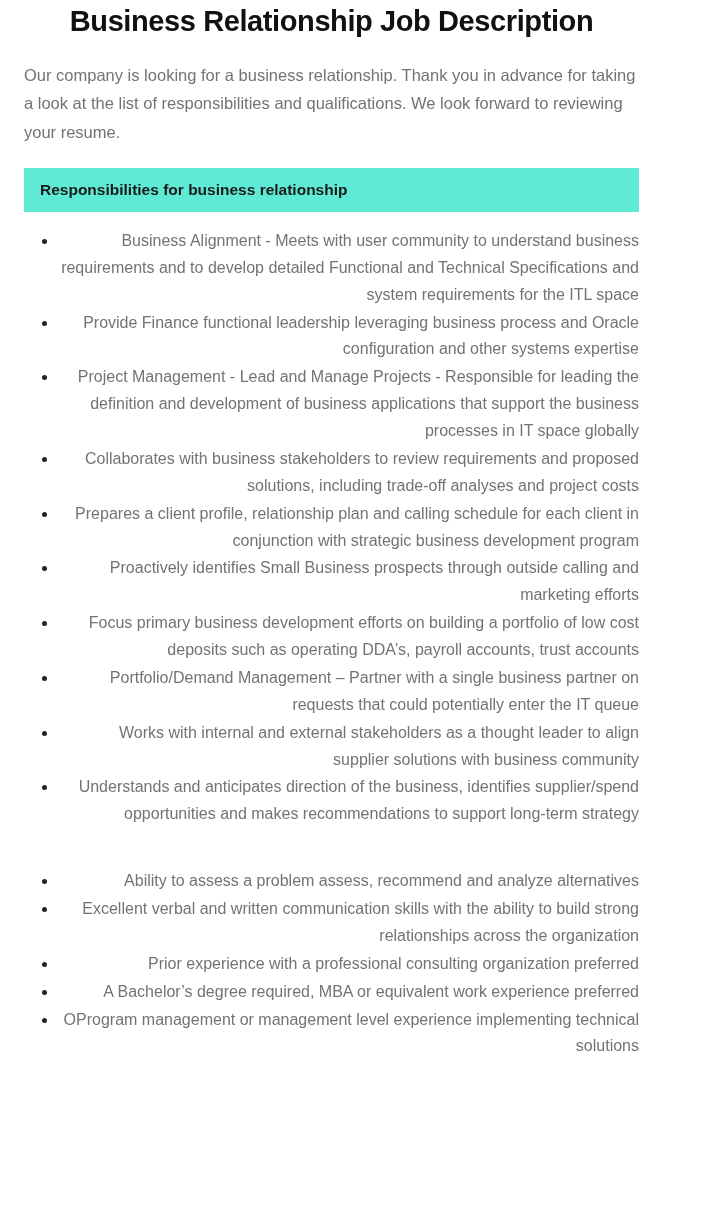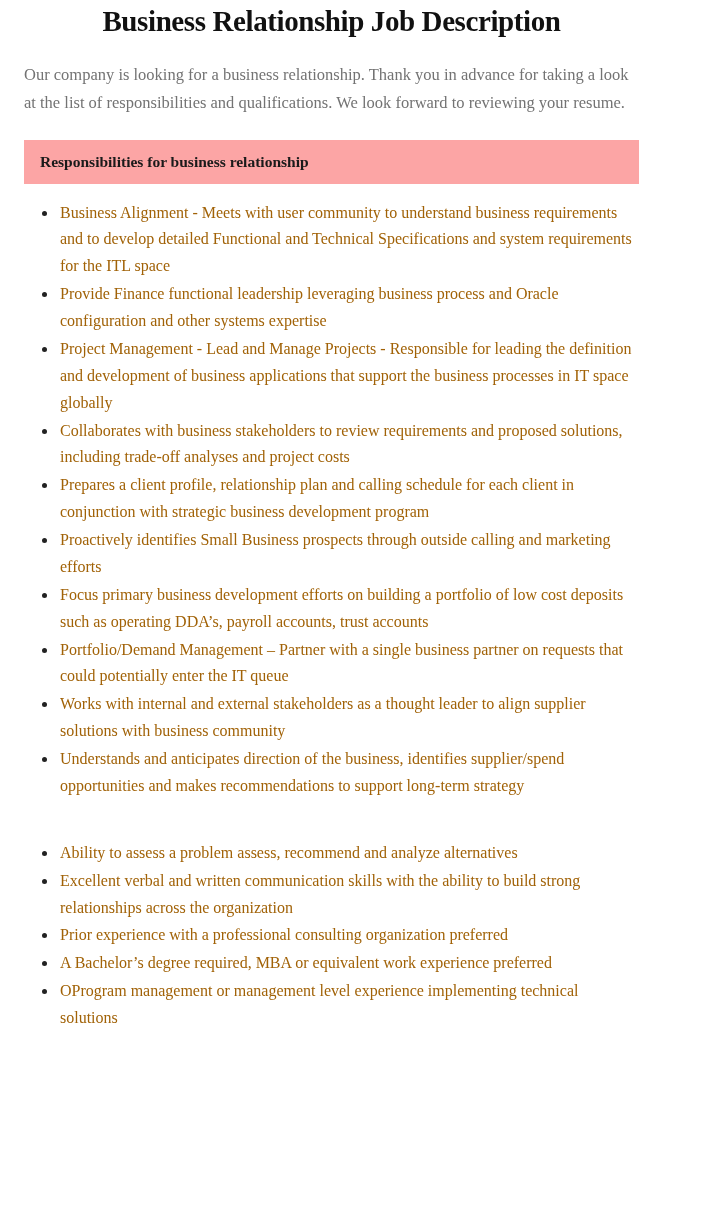--- a/index.html
+++ b/index.html
@@ -11,61 +11,61 @@
   body {
     width: 720px;
     min-height: 1218px;
     font-family: "Liberation Sans", sans-serif;
     color: #1a1a1a;
     -webkit-font-smoothing: antialiased;
   }
   .page {
     width: 663px;
     padding: 0 24px;
-    font-family: Liberation Serif, serif;
   }
   .doc-title {
     font-size: 29px;
     font-weight: bold;
     text-align: center;
     letter-spacing: -0.4px;
     margin: 4px 0 22px 0;
     line-height: 1.2;
     color: #111111;
   }
   .intro {
     font-size: 16.5px;
     line-height: 1.72;
     color: #737373;
     margin: 0 0 22px 0;
     max-width: 660px;
   }
   .section-header {
-    background: #fca5a5;
+    background: #5eead4;
     padding: 13px 16px;
     font-size: 15.5px;
     font-weight: bold;
     color: #1a1a1a;
     margin: 0 0 6px 0;
   }
   .section-body {
     margin: 0 0 22px 0;
   }
   ul.bullets {
     list-style: none;
     margin: 0;
     padding: 10px 0 0 0;
   }
   ul.bullets li {
     position: relative;
     padding-left: 36px;
     margin-bottom: 1px;
     font-size: 16px;
     line-height: 1.68;
-    color: #a16207;
+    color: #737373;
+    text-align: right;
   }
   ul.bullets li::before {
     content: "";
     position: absolute;
     left: 18px;
     top: 11px;
     width: 5px;
     height: 5px;
     border-radius: 50%;
     background: #222222;

